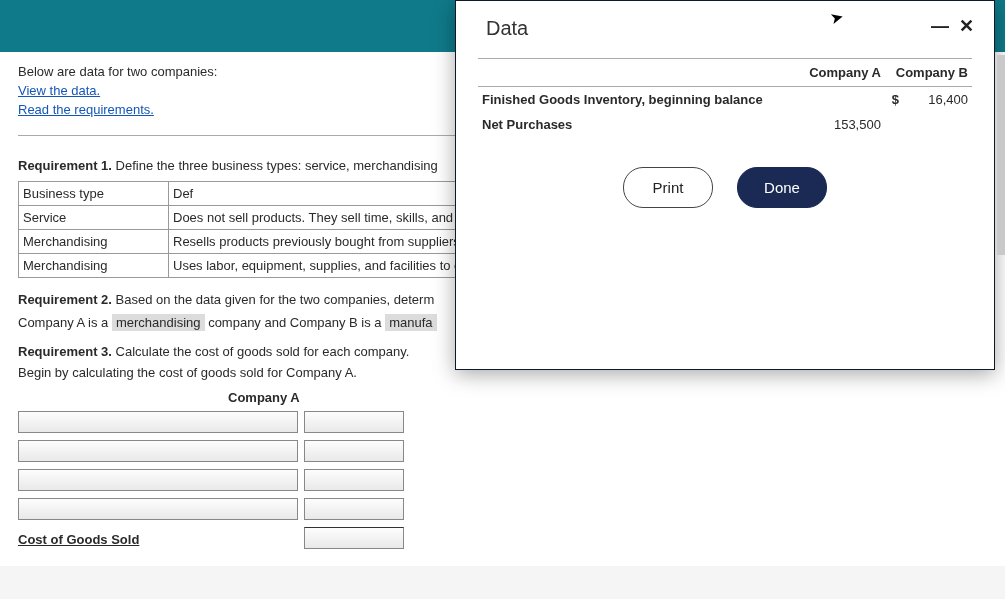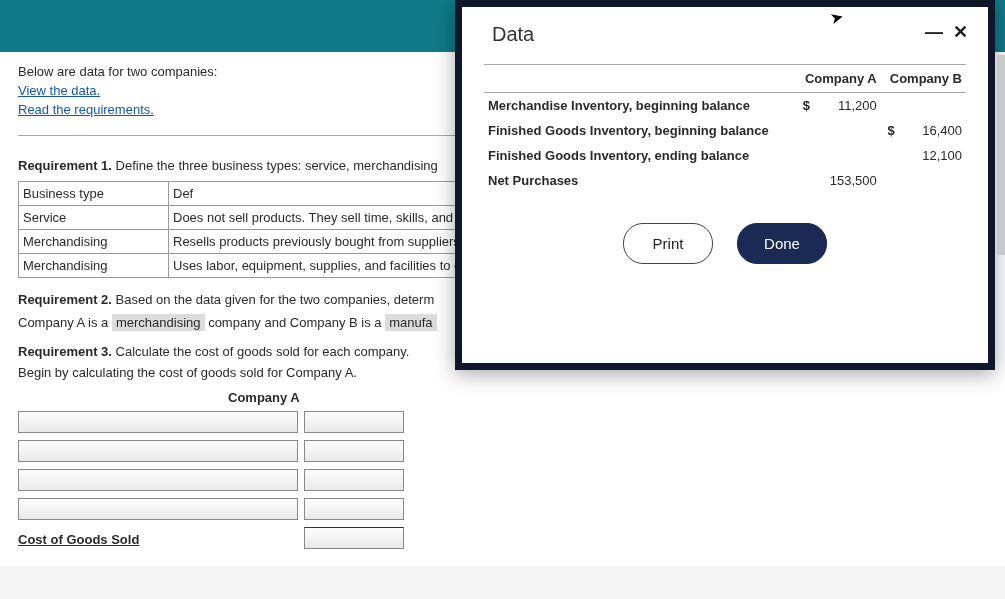--- a/index.html
+++ b/index.html
@@ -84,21 +84,21 @@
   .numcell.u { border-top: 1px solid #333; }
   .cogs-label { font-weight: bold; padding-top: 6px; }
 
   
   .modal {
     position: absolute;
     top: 0; left: 455px;
     width: 540px;
     height: 370px;
     background: #fff;
-    border: 7px solid #0f172a;
+    border: 1px solid #0f172a;
     box-shadow: 0 4px 20px rgba(0,0,0,.35);
   }
   .modal .titlebar {
     display: flex;
     justify-content: space-between;
     align-items: flex-start;
     padding: 16px 20px 8px 30px;
   }
   .modal .title { font-size: 20px; color: #333; }
   .modal .ctrls { display: flex; gap: 10px; align-items: center; }
@@ -255,39 +255,25 @@
 
   <div class="data-wrap">
     <table class="data">
       <tbody>
           <tr>
         <th></th>
         <th colspan="2">Company A</th>
         <th colspan="2">Company B</th>
       </tr>
       <tr>
-        <td>Merchandise Inventory, beginning balance</td>
-        <td class="cur">$</td>
-        <td>11,200</td>
-        <td class="cur"></td>
-        <td></td>
-      </tr>
-      <tr>
         <td>Finished Goods Inventory, beginning balance</td>
         <td class="cur"></td>
         <td></td>
         <td class="cur">$</td>
         <td>16,400</td>
-      </tr>
-      <tr>
-        <td>Finished Goods Inventory, ending balance</td>
-        <td class="cur"></td>
-        <td></td>
-        <td class="cur"></td>
-        <td>12,100</td>
       </tr>
       <tr>
         <td>Net Purchases</td>
         <td class="cur"></td>
         <td>153,500</td>
         <td class="cur"></td>
         <td></td>
       </tr>
     </tbody>
       </table>

